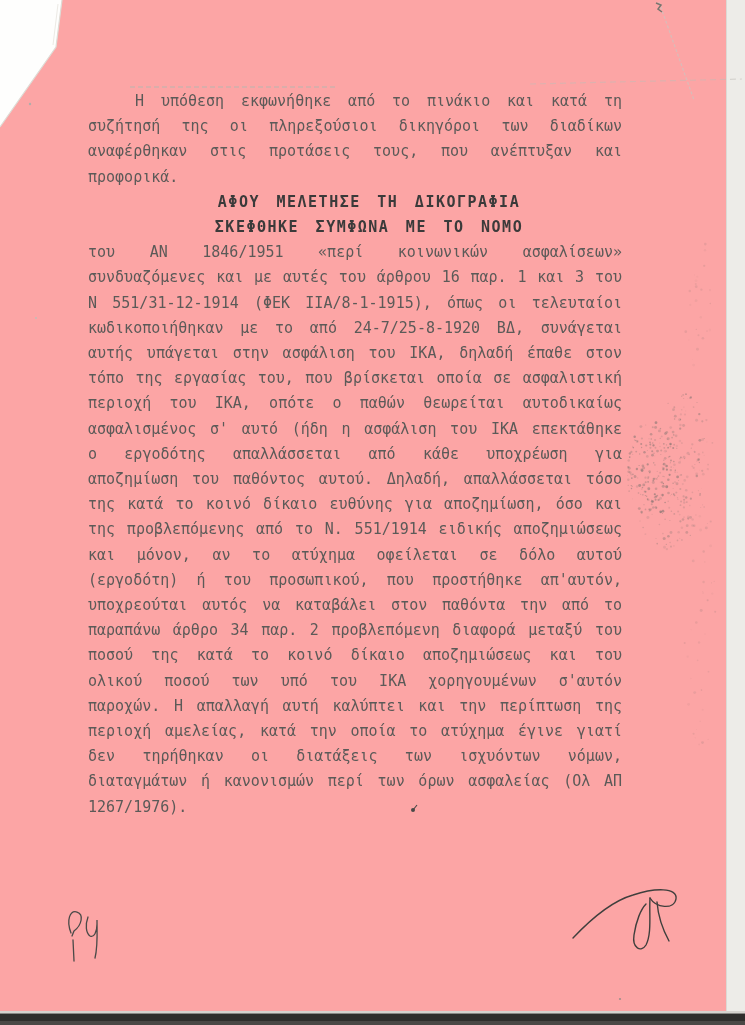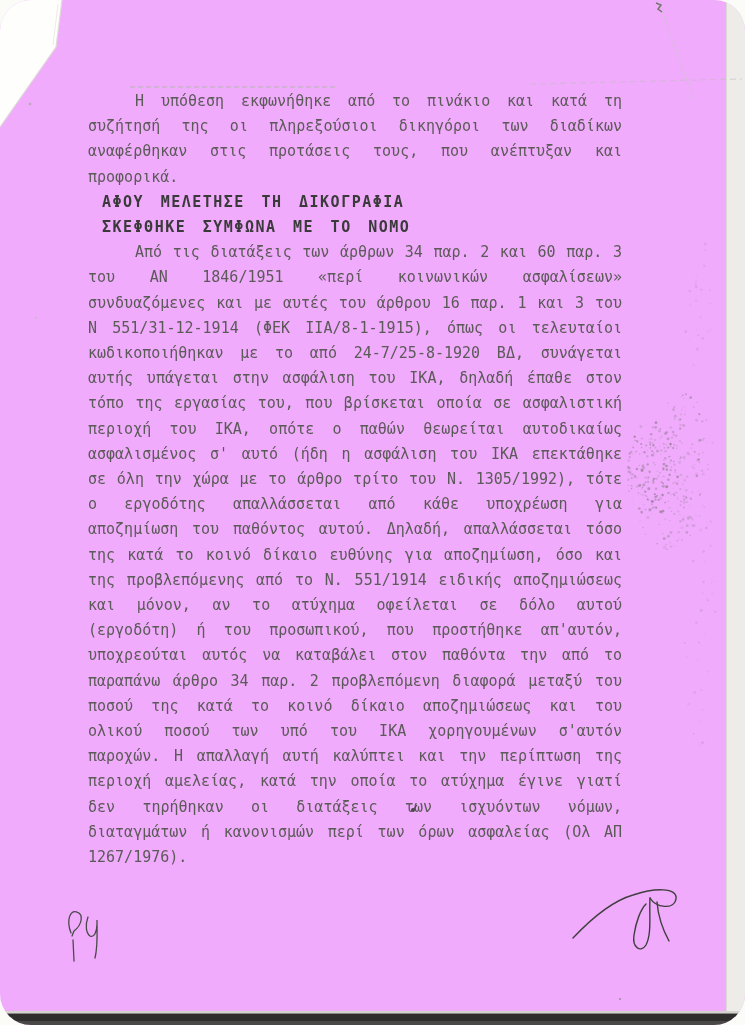--- a/index.html
+++ b/index.html
@@ -1,30 +1,29 @@
 <!DOCTYPE html>
 <html><head>
 <meta charset="utf-8">
 <style>
   html,body{margin:0;padding:0;background:#fbfbf8;}
   .page{
     position:relative;width:745px;height:1025px;overflow:hidden;
-    background:#f0abfc;
+    background:#fca5a5;
     font-family:"DejaVu Sans Mono","Liberation Mono",monospace;
-    border-radius:31px;
   }
   .textblock{
     position:absolute;left:88px;top:89px;width:534px;
     color:#5c5a58;font-size:15px;line-height:25.2px;
   }
   .line{text-align:justify;text-align-last:justify;}
   .line.first{padding-left:47px;}
   .line.last{text-align-last:left;}
   .heading{
-    font-weight:bold;color:#3b3a3a;text-align:left;
+    font-weight:bold;color:#3b3a3a;text-align:center;
     letter-spacing:1.5px;word-spacing:6px;transform:translateX(14px);
   }
   .artifacts{position:absolute;left:0;top:0;pointer-events:none;}
   .right-strip{
     position:absolute;top:0;right:0;width:18px;height:1014px;
     background:#edece8;border-left:1px solid #dcdad5;
   }
   .bottom-band{
     position:absolute;left:0;right:0;bottom:0;height:14px;
     background:linear-gradient(#d5d3ce 0 2px,#8a8885 2px 3px,#2f2e2c 3px 10px,#4a4846 10px 100%);
@@ -40,30 +39,28 @@
   <main class="textblock">
     <div class="para">
         <div class="line first">Η υπόθεση εκφωνήθηκε από το πινάκιο και κατά τη</div>
         <div class="line">συζήτησή της οι πληρεξούσιοι δικηγόροι των διαδίκων</div>
         <div class="line">αναφέρθηκαν στις προτάσεις τους, που ανέπτυξαν και</div>
         <div class="line last">προφορικά.</div>
       </div>
     <div class="heading">ΑΦΟΥ ΜΕΛΕΤΗΣΕ ΤΗ ΔΙΚΟΓΡΑΦΙΑ</div>
     <div class="heading">ΣΚΕΦΘΗΚΕ ΣΥΜΦΩΝΑ ΜΕ ΤΟ ΝΟΜΟ</div>
     <div class="para">
-        <div class="line first">Από τις διατάξεις των άρθρων 34 παρ. 2 και 60 παρ. 3</div>
         <div class="line">του ΑΝ 1846/1951 «περί κοινωνικών ασφαλίσεων»</div>
         <div class="line">συνδυαζόμενες και με αυτές του άρθρου 16 παρ. 1 και 3 του</div>
         <div class="line">Ν 551/31-12-1914 (ΦΕΚ ΙΙΑ/8-1-1915), όπως οι τελευταίοι</div>
         <div class="line">κωδικοποιήθηκαν με το από 24-7/25-8-1920 ΒΔ, συνάγεται</div>
         <div class="line">αυτής υπάγεται στην ασφάλιση του ΙΚΑ, δηλαδή έπαθε στον</div>
         <div class="line">τόπο της εργασίας του, που βρίσκεται οποία σε ασφαλιστική</div>
         <div class="line">περιοχή του ΙΚΑ, οπότε ο παθών θεωρείται αυτοδικαίως</div>
         <div class="line">ασφαλισμένος σ' αυτό (ήδη η ασφάλιση του ΙΚΑ επεκτάθηκε</div>
-        <div class="line">σε όλη την χώρα με το άρθρο τρίτο του Ν. 1305/1992), τότε</div>
         <div class="line">ο εργοδότης απαλλάσσεται από κάθε υποχρέωση για</div>
         <div class="line">αποζημίωση του παθόντος αυτού. Δηλαδή, απαλλάσσεται τόσο</div>
         <div class="line">της κατά το κοινό δίκαιο ευθύνης για αποζημίωση, όσο και</div>
         <div class="line">της προβλεπόμενης από το Ν. 551/1914 ειδικής αποζημιώσεως</div>
         <div class="line">και μόνον, αν το ατύχημα οφείλεται σε δόλο αυτού</div>
         <div class="line">(εργοδότη) ή του προσωπικού, που προστήθηκε απ'αυτόν,</div>
         <div class="line">υποχρεούται αυτός να καταβάλει στον παθόντα την από το</div>
         <div class="line">παραπάνω άρθρο 34 παρ. 2 προβλεπόμενη διαφορά μεταξύ του</div>
         <div class="line">ποσού της κατά το κοινό δίκαιο αποζημιώσεως και του</div>
         <div class="line">ολικού ποσού των υπό του ΙΚΑ χορηγουμένων σ'αυτόν</div>

